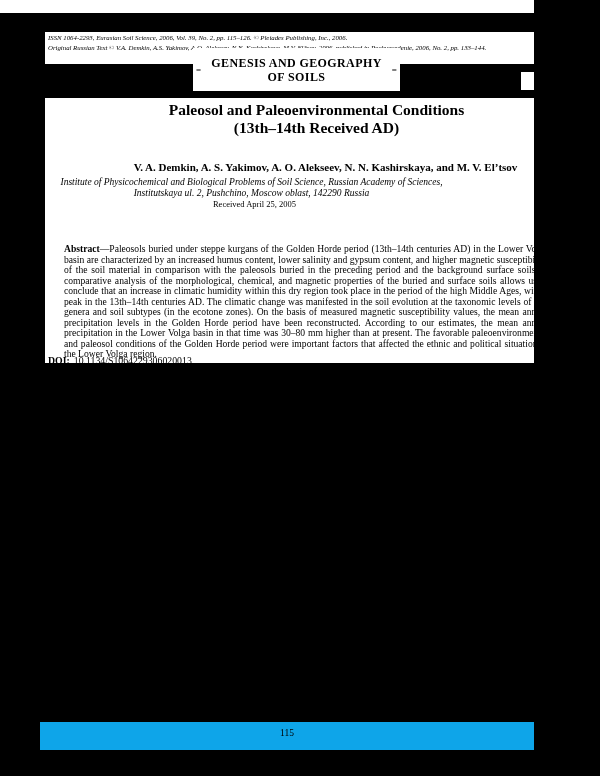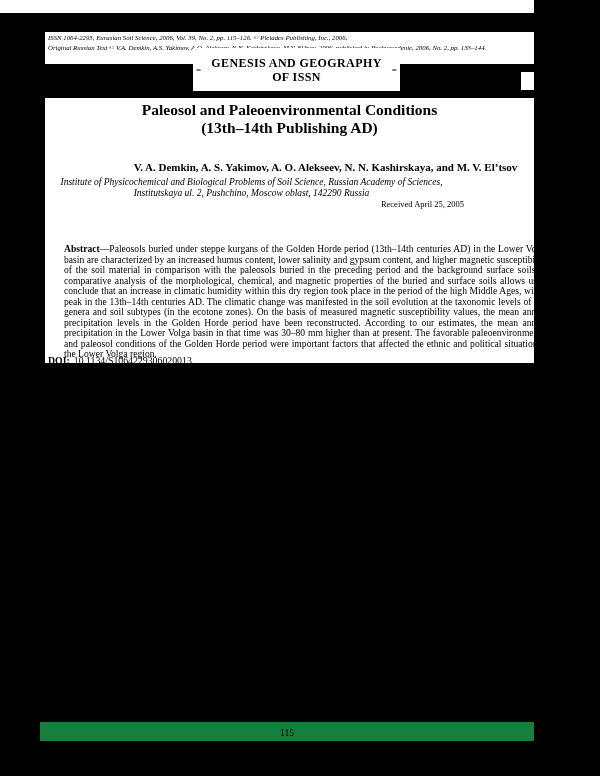--- a/index.html
+++ b/index.html
@@ -21,46 +21,46 @@
   .genesis-box{
     position:absolute;left:193px;top:48px;width:207px;height:43px;background:#fff;
     display:flex;align-items:center;justify-content:space-between;padding:0 3px;box-sizing:border-box;
   }
   .genesis-text{
     flex:1;text-align:center;font-weight:bold;font-size:12px;line-height:14px;letter-spacing:0.4px;
   }
   .rule-mark{font-size:9px;font-weight:bold;line-height:10px;}
   .title{
     position:absolute;left:45px;top:101px;width:489px;margin:0;
-    text-align:center;font-weight:bold;font-size:15.5px;line-height:18px;white-space:nowrap;
+    text-align:center;font-weight:bold;font-size:15.5px;line-height:18px;white-space:nowrap;padding-left:27px;
   }
   .authors{
     position:absolute;left:45px;top:161px;width:561px;
     text-align:center;font-weight:bold;font-size:11px;line-height:13px;white-space:nowrap;
   }
   .affil{
     position:absolute;left:45px;top:177px;width:413px;
     text-align:center;font-style:italic;font-size:9.5px;line-height:10.8px;white-space:nowrap;
   }
   .received{
     position:absolute;left:45px;top:199px;width:419px;
-    text-align:right;font-size:8.5px;line-height:10px;
+    text-align:center;font-size:8.5px;line-height:10px;
   }
   .abstract{
     position:absolute;left:48px;top:228px;width:484px;margin:16px;
     text-align:justify;font-size:9.6px;line-height:10.5px;
   }
   .abstract .lead{font-weight:bold;}
   .doi{
     position:absolute;left:48px;top:355px;width:484px;margin:0;
     font-size:9.8px;line-height:11px;
   }
   .doi b{margin-right:4px;}
   .strip-white{
-    position:absolute;left:40px;top:722px;width:494px;height:19px;background:#15803d;
+    position:absolute;left:40px;top:722px;width:494px;height:28px;background:#0ea5e9;
     text-align:center;
   }
   .pageno{font-size:9.5px;line-height:14px;}
 </style>
 </head>
 <body>
 
 <div class="canvas">
 
   <div class="blk r-right"></div>
@@ -72,28 +72,28 @@
 
   <div class="issn">
     <div>ISSN 1064-2293, Eurasian Soil Science, 2006, Vol. 39, No. 2, pp. 115–126. © Pleiades Publishing, Inc., 2006.</div>
     <div>Original Russian Text © V.A. Demkin, A.S. Yakimov, A.O. Alekseev, N.N. Kashirskaya, M.V. El’tsov, 2006, published in Pochvovedenie, 2006, No. 2, pp. 133–144.</div>
   </div>
 
   <div class="genesis-box">
     <span class="rule-mark">=</span>
     <div class="genesis-text">
       <div>GENESIS AND GEOGRAPHY</div>
-      <div>OF ISSN</div>
+      <div>OF SOILS</div>
     </div>
     <span class="rule-mark">=</span>
   </div>
 
   <h1 class="title">
     <div>Paleosol and Paleoenvironmental Conditions</div>
-    <div>(13th–14th Publishing AD)</div>
+    <div>(13th–14th Received AD)</div>
   </h1>
 
   <div class="authors">V. A. Demkin, A. S. Yakimov, A. O. Alekseev, N. N. Kashirskaya, and M. V. El’tsov</div>
   <div class="affil">
     <div>Institute of Physicochemical and Biological Problems of Soil Science, Russian Academy of Sciences,</div>
     <div>Institutskaya ul. 2, Pushchino, Moscow oblast, 142290 Russia</div>
   </div>
   <div class="received">Received April 25, 2005</div>
 
   <p class="abstract"><b class="lead">Abstract</b><span>—Paleosols buried under steppe kurgans of the Golden Horde period (13th–14th centuries AD) in the Lower Volga basin are characterized by an increased humus content, lower salinity and gypsum content, and higher magnetic susceptibility of the soil material in comparison with the paleosols buried in the preceding period and the background surface soils. A comparative analysis of the morphological, chemical, and magnetic properties of the buried and surface soils allows us to conclude that an increase in climatic humidity within this dry region took place in the period of the high Middle Ages, with a peak in the 13th–14th centuries AD. The climatic change was manifested in the soil evolution at the taxonomic levels of soil genera and soil subtypes (in the ecotone zones). On the basis of measured magnetic susceptibility values, the mean annual precipitation levels in the Golden Horde period have been reconstructed. According to our estimates, the mean annual precipitation in the Lower Volga basin in that time was 30–80 mm higher than at present. The favorable paleoenvironmental and paleosol conditions of the Golden Horde period were important factors that affected the ethnic and political situation in the Lower Volga region.</span></p>

